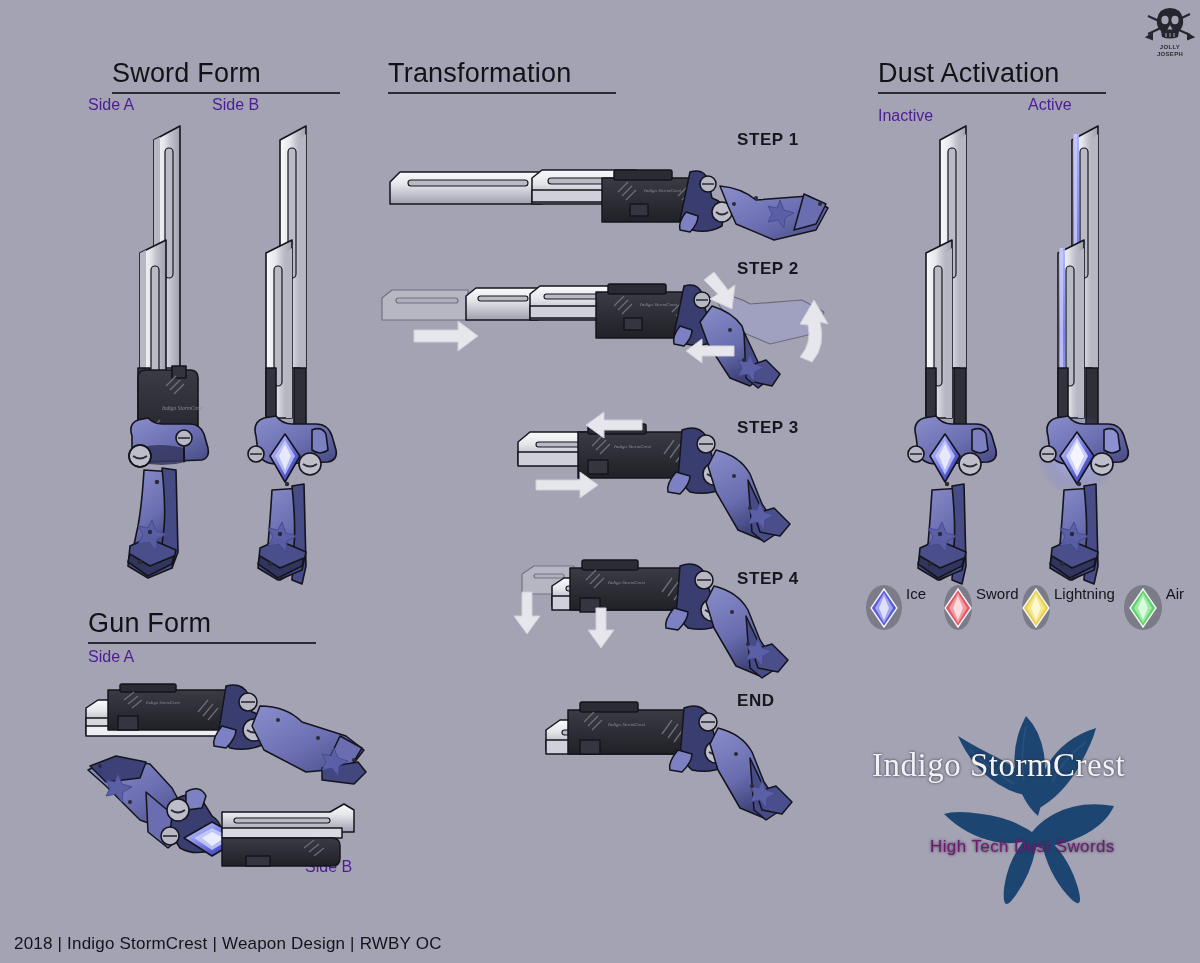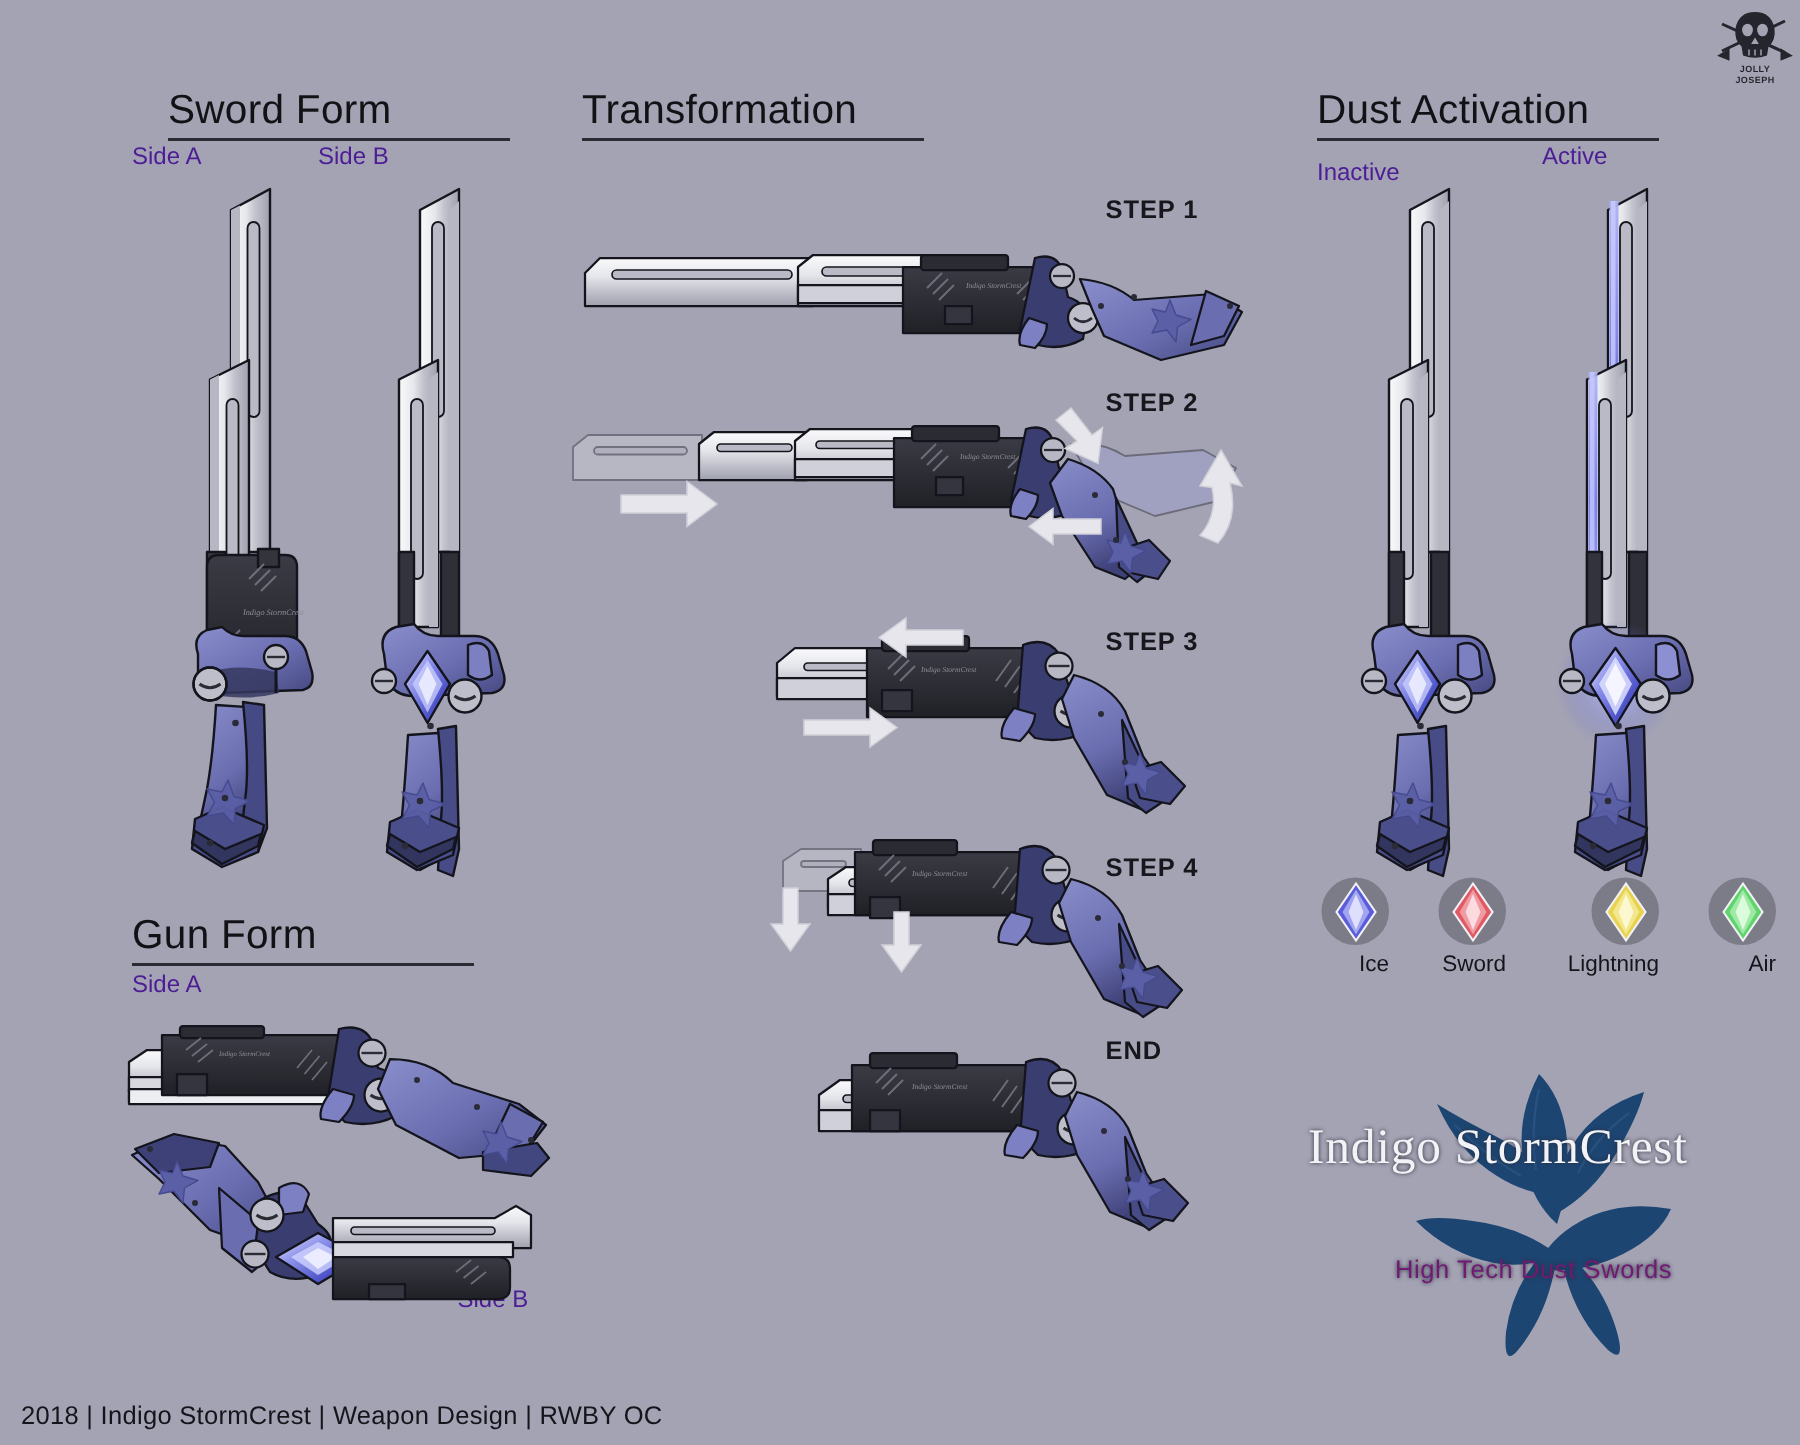--- a/index.html
+++ b/index.html
@@ -22,21 +22,21 @@
   }
   .rule{height:2px;background:#2b2b33;}
   .sub-label{font-size:16px;color:#4c1d95;white-space:nowrap;}
   .step-label{font-size:17px;font-weight:700;letter-spacing:.6px;color:#16161c;white-space:nowrap;}
 
   
   .footer{font-size:17px;color:#14141a;letter-spacing:.2px;white-space:nowrap;}
 
   
   .dust-row{display:flex;gap:18px;align-items:flex-start;}
-  .dust-item{width:60px;display:flex;flex-direction:column;align-items:flex-end;gap:4px;}
+  .dust-item{width:60px;display:flex;flex-direction:row;align-items:flex-start;gap:4px;}
   .dust-disc{
     width:45px;height:45px;border-radius:50%;
     background:#7c7c89;
     display:flex;align-items:center;justify-content:center;
   }
   .dust-name{font-size:15px;color:#14141a;white-space:nowrap;}
   .dust-item.wide{width:84px;}
 
   
   .wm{opacity:.92;}

